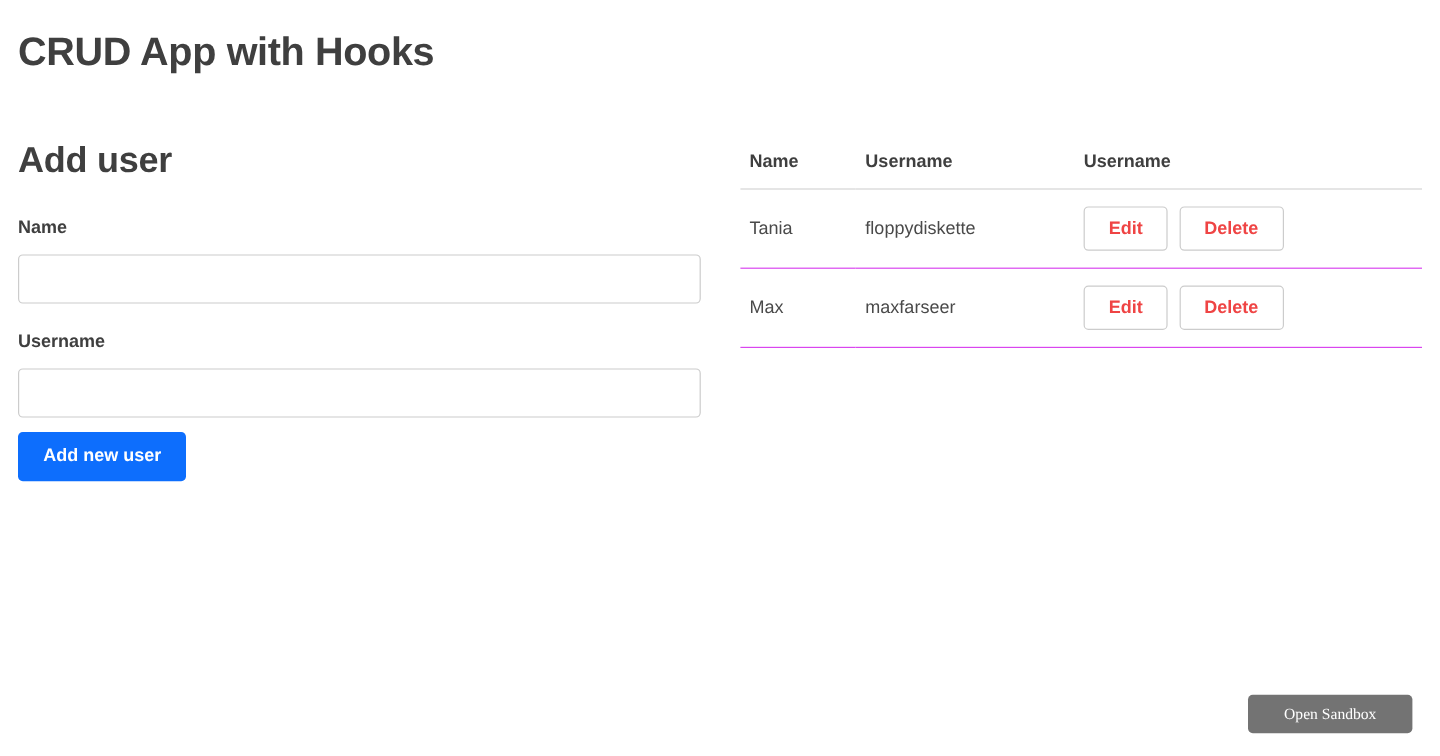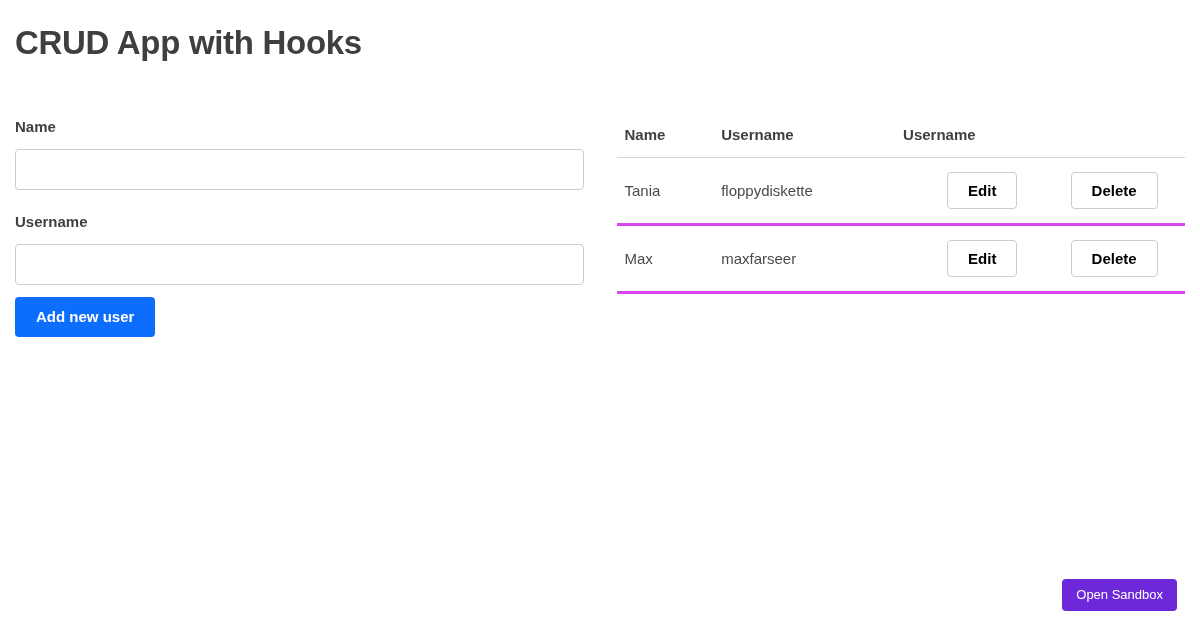--- a/index.html
+++ b/index.html
@@ -54,53 +54,54 @@
   .users-table th {
     text-align: left; vertical-align: bottom;
     padding: 8px 8px 14px 8px;
     border-bottom: 1px solid #d4d4d4;
     font-size: 15px; font-weight: bold; color: #3f3f3f;
   }
   .users-table th.col-name { width: 17%; }
   .users-table th.col-username { width: 32%; }
   .users-table td {
     padding: 14px 8px;
-    border-bottom: 3px solid #d946ef;
+    border-bottom: 1px solid #d946ef;
     vertical-align: middle;
     font-size: 15px; color: #4a4a4a;
   }
   .action-button {
     display: inline-block;
     padding: 9px 20px; margin-right: 5px;
-    background: #fff; color: #000000;
+    background: #fff; color: #ef4444;
     border: 1px solid #ccc; border-radius: 4px;
     font-size: 15px; font-weight: bold; font-family: inherit;
-    cursor: pointer; line-height: 1.15; margin-left: 44px;
+    cursor: pointer; line-height: 1.15;
   }
 
   
   .sandbox-badge {
     position: absolute; right: 23px; bottom: 19px;
-    padding: 9px 14px;
-    background: #6d28d9; color: #fff;
+    padding: 9px 30px;
+    background: #737373; color: #fff;
     border-radius: 4px;
     font-size: 13px; line-height: 1.1;
-    text-decoration: none; cursor: pointer;
+    text-decoration: none; cursor: pointer; font-family: Liberation Serif, serif;
   }
 </style>
 </head>
 <body>
 
 <div class="container">
 
   <h1 class="page-title">CRUD App with Hooks</h1>
 
   <div class="columns">
 
     <div class="column">
+      <h2 class="section-heading">Add user</h2>
 
       <form>
         <label class="form-label">Name</label>
         <input type="text" class="text-input" value="" style="">
 
         <label class="form-label">Username</label>
         <input type="text" class="text-input last" value="" style="">
 
         <button type="button" class="primary-button">Add new user</button>
       </form>

